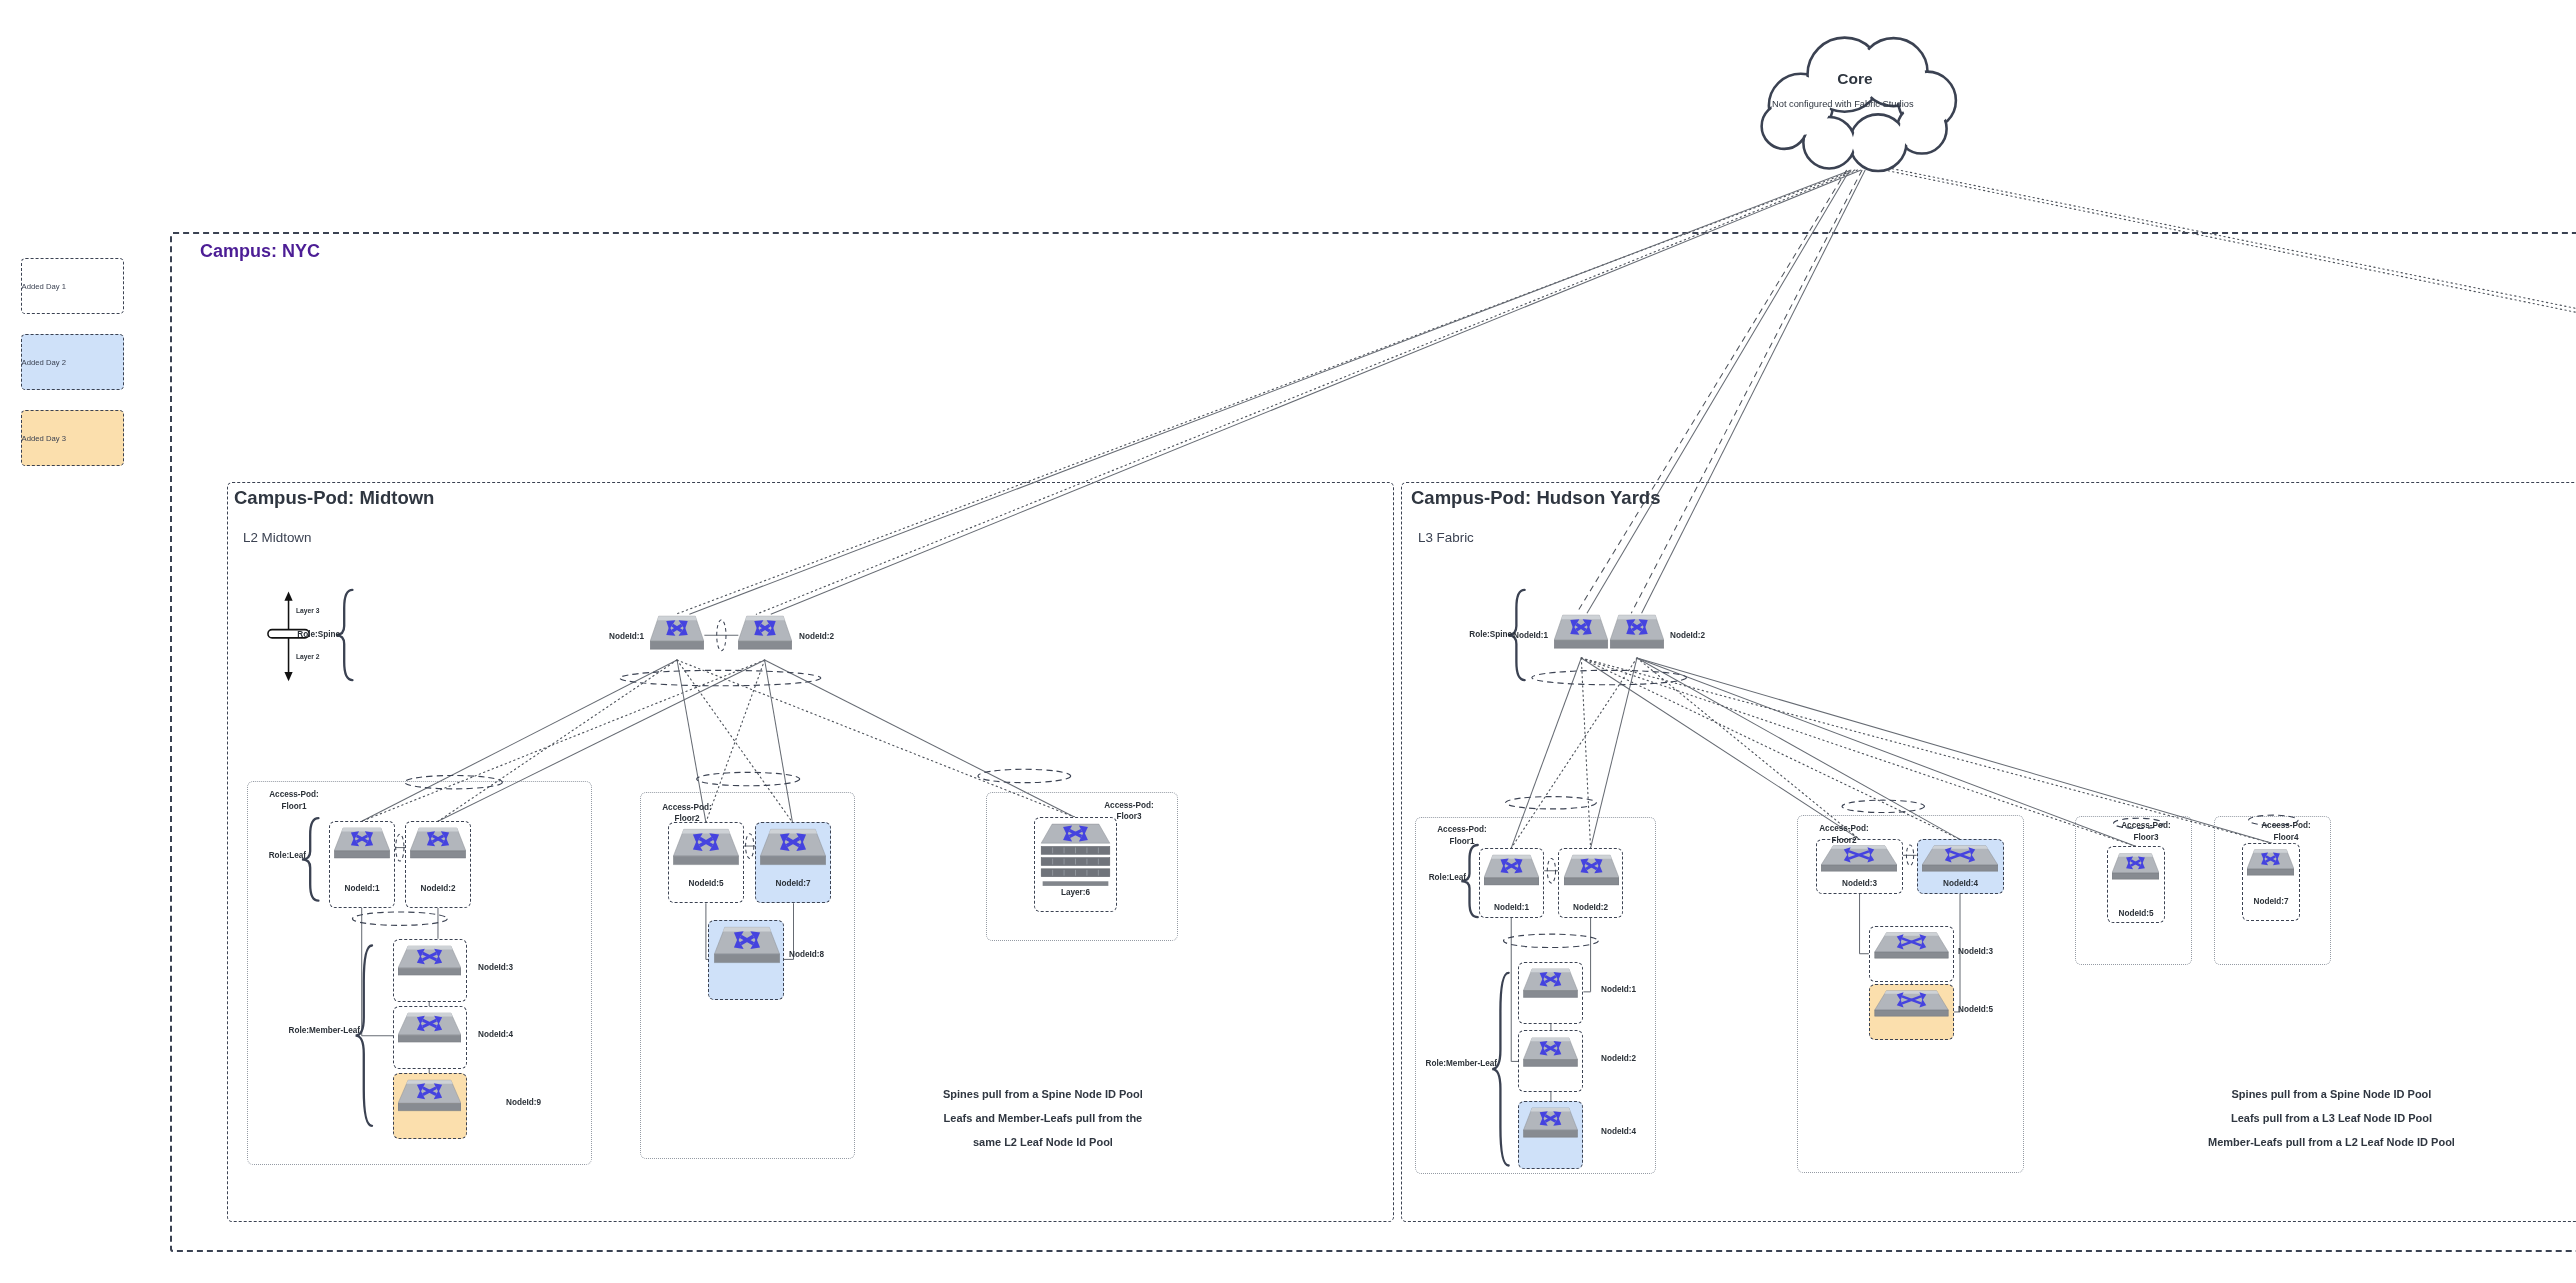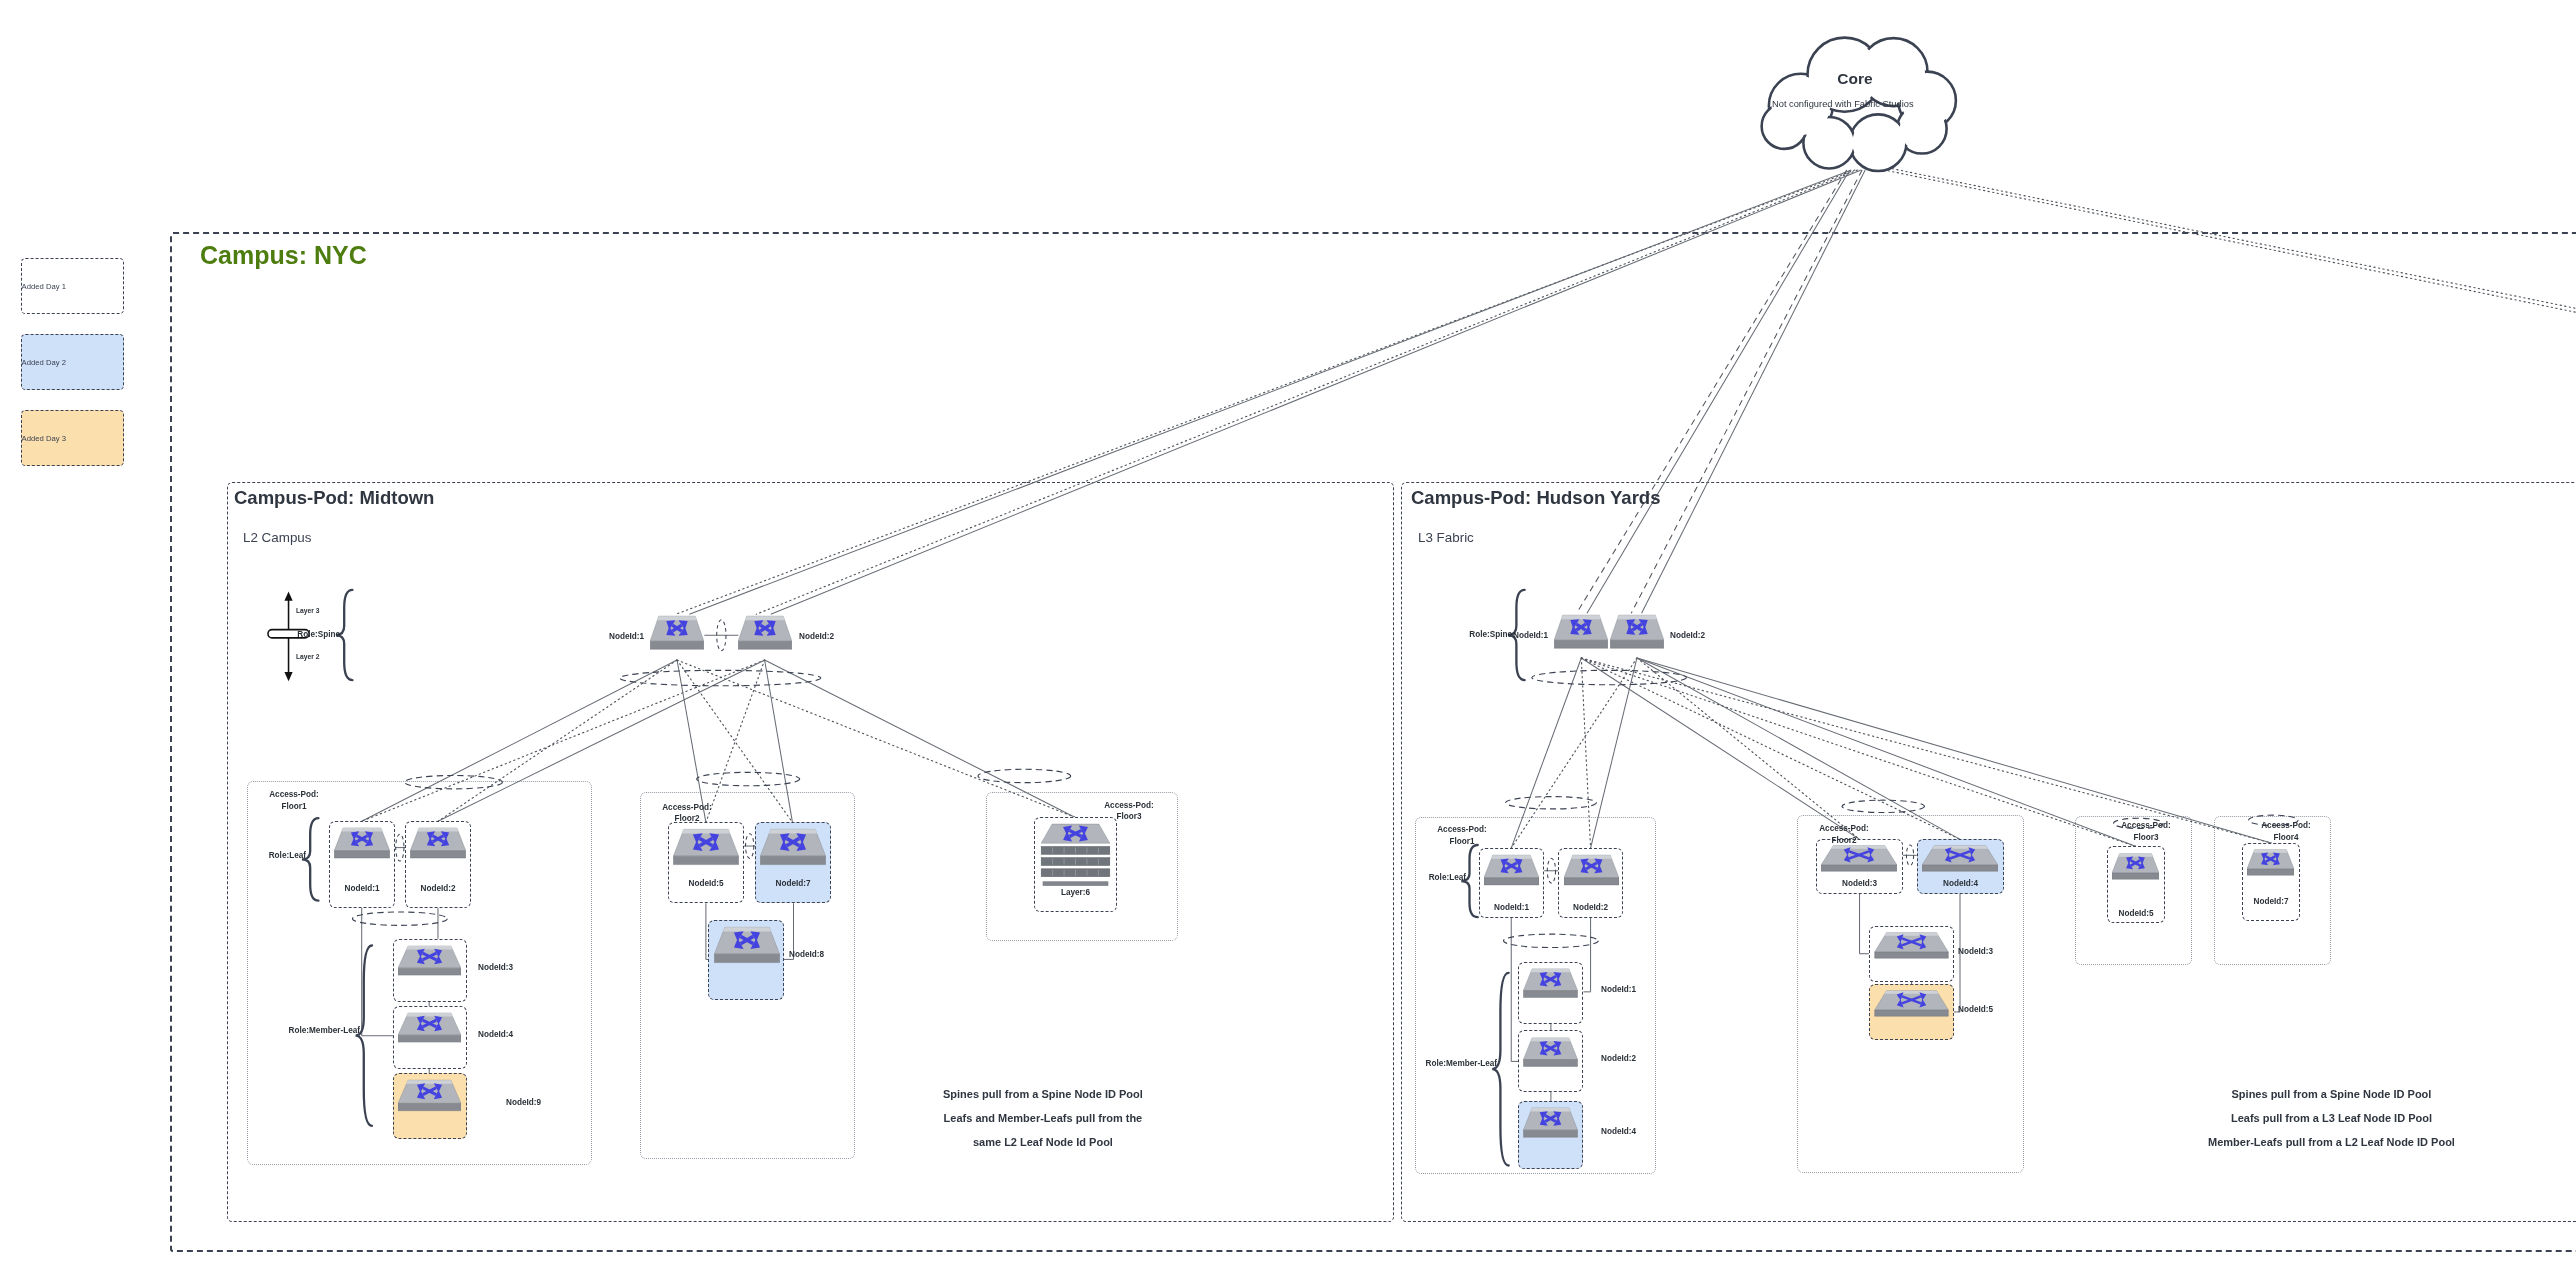--- a/index.html
+++ b/index.html
@@ -5,21 +5,21 @@
   html,body{margin:0;padding:0;background:#fff;}
   #stage{position:relative;width:4122px;height:1284px;background:#ffffff;
          font-family:"Liberation Sans",sans-serif;color:#2f3640;overflow:hidden;}
   #vec{position:absolute;left:0;top:0;z-index:1;}
   .box{position:absolute;box-sizing:border-box;background:transparent;}
   .campus{border:2.1px dashed #3b4252;border-radius:3.1px;z-index:0;}
   .pod{border:1.5px dashed #3b4252;border-radius:5.2px;z-index:0;}
   .floor{border:1px dotted #959ba4;border-radius:6.2px;z-index:0;}
   .nodebox{position:absolute;box-sizing:border-box;border:1.5px dashed #3b4252;border-radius:6.2px;z-index:2;}
   .lbl{position:absolute;z-index:3;white-space:nowrap;}
-  .campus-title{font-size:25px;font-weight:bold;color:#4d7c0f;}
+  .campus-title{font-size:18px;font-weight:bold;color:#4c1d95;}
   .pod-title{font-size:18.5px;font-weight:bold;color:#2f3640;}
   .pod-sub{font-size:13.4px;color:#3b4252;}
   .floor-title{font-size:8.2px;font-weight:bold;line-height:11.3px;text-align:center;color:#2b3138;}
   .node-lbl{font-size:8.2px;font-weight:bold;color:#2b3138;}
   .in-lbl{text-align:center;}
   .role-lbl{font-size:8.2px;font-weight:bold;text-align:right;color:#2b3138;}
   .ann{position:absolute;z-index:3;font-size:11px;font-weight:bold;line-height:24px;color:#2f3640;text-align:center;}
   .legend-item{position:absolute;border:1.5px dashed #3b4252;border-radius:4.6px;display:flex;align-items:center;
                font-size:7.7px;color:#3b4252;z-index:2;box-sizing:border-box;}
   .core-t{font-size:15.5px;font-weight:bold;text-align:center;color:#2f3640;}
@@ -198,21 +198,21 @@
       <span>Added Day 1</span>
     </div>
     <div class="legend-item" style="left: 20.6px; top: 334px; width: 103px; height: 56px; background: rgb(207, 225, 249);">
       <span>Added Day 2</span>
     </div>
     <div class="legend-item" style="left: 20.6px; top: 410px; width: 103px; height: 56px; background: rgb(251, 223, 173);">
       <span>Added Day 3</span>
     </div>
     <div class="box pod" style="left: 227px; top: 482px; width: 1167px; height: 740px;"></div>
     <div class="lbl pod-title" style="left: 234px; top: 487px;">Campus-Pod: Midtown</div>
-    <div class="lbl pod-sub" style="left: 243px; top: 530px;">L2 Campus</div>
+    <div class="lbl pod-sub" style="left: 243px; top: 530px;">L2 Midtown</div>
     <div class="lbl role-lbl" style="left: 216px; top: 630px; width: 124px;">Role:Spine</div>
     <svg class="sw" width="54" height="44" viewBox="0 0 105 86" style="left: 650px; top: 614px;">
       <polygon points="16.8,4.3 88.2,4.3 105,53.32 0,53.32" fill="#b2b6bc" stroke="#8d9197" stroke-width="1"></polygon>
       <polygon points="16.8,4.3 88.2,4.3 91.35,12.040000000000001 13.65,12.040000000000001" fill="#ced2d6"></polygon>
       <polygon points="0,53.32 105,53.32 105,68.8 0,68.8" fill="#878b91" stroke="#787c82" stroke-width="1"></polygon>
       <line x1="43.369026057048615" y1="21.53703802595185" x2="61.630973942951385" y2="33.50296197404815" stroke="#4543df" stroke-width="6.45"></line>
       <polygon points="31.5,13.76 37.35949667335855,30.70855816094396 49.37855544073868,12.365517890959744" fill="#4543df"></polygon>
       <polygon points="73.5,41.28 55.62144455926132,42.674482109040255 67.64050332664145,24.33144183905604" fill="#4543df"></polygon>
       <line x1="61.630973942951385" y1="21.53703802595185" x2="43.369026057048615" y2="33.50296197404815" stroke="#4543df" stroke-width="6.45"></line>
       <polygon points="73.5,13.76 55.62144455926132,12.365517890959744 67.64050332664145,30.70855816094396" fill="#4543df"></polygon>

